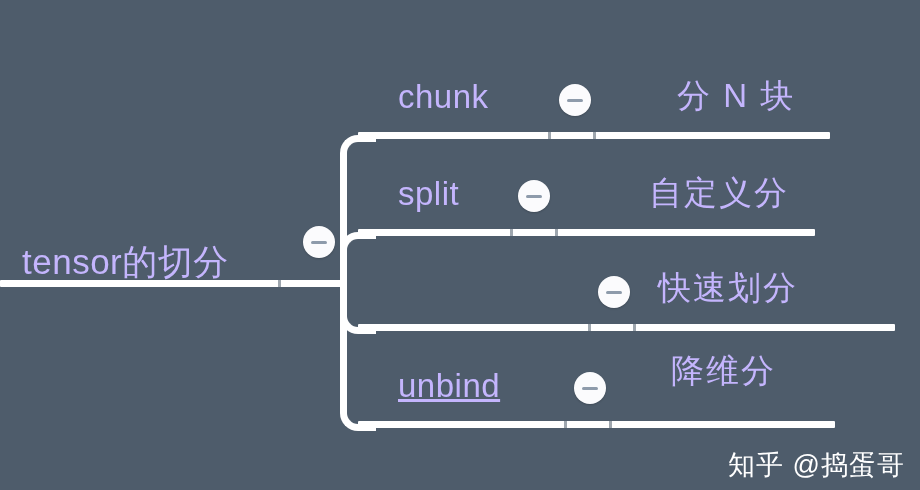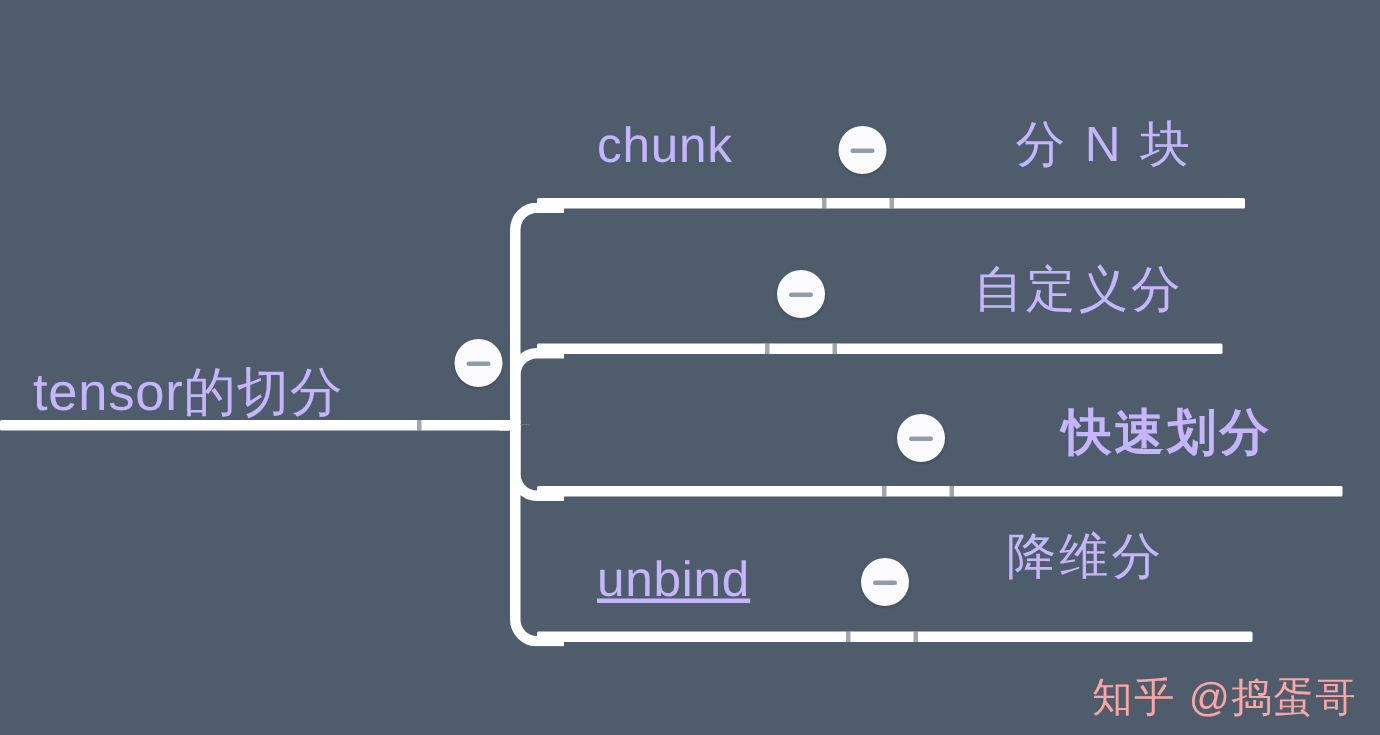--- a/index.html
+++ b/index.html
@@ -94,21 +94,21 @@
     top: 14.5px;
     width: 16px;
     height: 3px;
     border-radius: 2px;
     background: #8e9bab;
   }
 
   
   .watermark {
     position: absolute;
-    color: #fca5a5;
+    color: #ffffff;
     font-size: 27px;
     white-space: nowrap;
     letter-spacing: 1px;
   }
 </style>
 </head>
 <body>
 
 <div id="canvas">
 
@@ -129,28 +129,29 @@
 
   <div class="elbow elbow-bl" style="left:340px; top:283px; width:36px; height:148px;"></div>
 
   <div class="node-text branch-label" style="left:398px; top:80px;">chunk</div>
   <div class="collapse-icon" style="left:559px; top:84px;"></div>
   <div class="node-text branch-value" style="left:677px; top:79px;">分 N 块</div>
   <div class="underline" style="left:358px; top:132px; width:472px;"></div>
   <div class="seam" style="left:548px; top:132px;"></div>
   <div class="seam" style="left:593px; top:132px;"></div>
 
+  <div class="node-text branch-label" style="left:398px; top:177px;">split</div>
   <div class="collapse-icon" style="left:518px; top:180px;"></div>
   <div class="node-text branch-value" style="left:617px; top:176px;margin-left:32px;">自定义分</div>
   <div class="underline" style="left:358px; top:229px; width:457px;"></div>
   <div class="seam" style="left:510px; top:229px;"></div>
   <div class="seam" style="left:555px; top:229px;"></div>
 
   <div class="collapse-icon" style="left:598px; top:276px;"></div>
-  <div class="node-text branch-value" style="left:708px; top:271px;font-weight:bold;">快速划分</div>
+  <div class="node-text branch-value" style="left:658px; top:271px;">快速划分</div>
   <div class="underline" style="left:358px; top:324px; width:537px;"></div>
   <div class="seam" style="left:588px; top:324px;"></div>
   <div class="seam" style="left:633px; top:324px;"></div>
 
   <div class="node-text branch-label" style="left:398px; top:369px;text-decoration:underline;">unbind</div>
   <div class="collapse-icon" style="left:574px; top:372px;"></div>
   <div class="node-text branch-value" style="left:671px; top:354px;">降维分</div>
   <div class="underline" style="left:358px; top:421px; width:477px;"></div>
   <div class="seam" style="left:564px; top:421px;"></div>
   <div class="seam" style="left:609px; top:421px;"></div>

